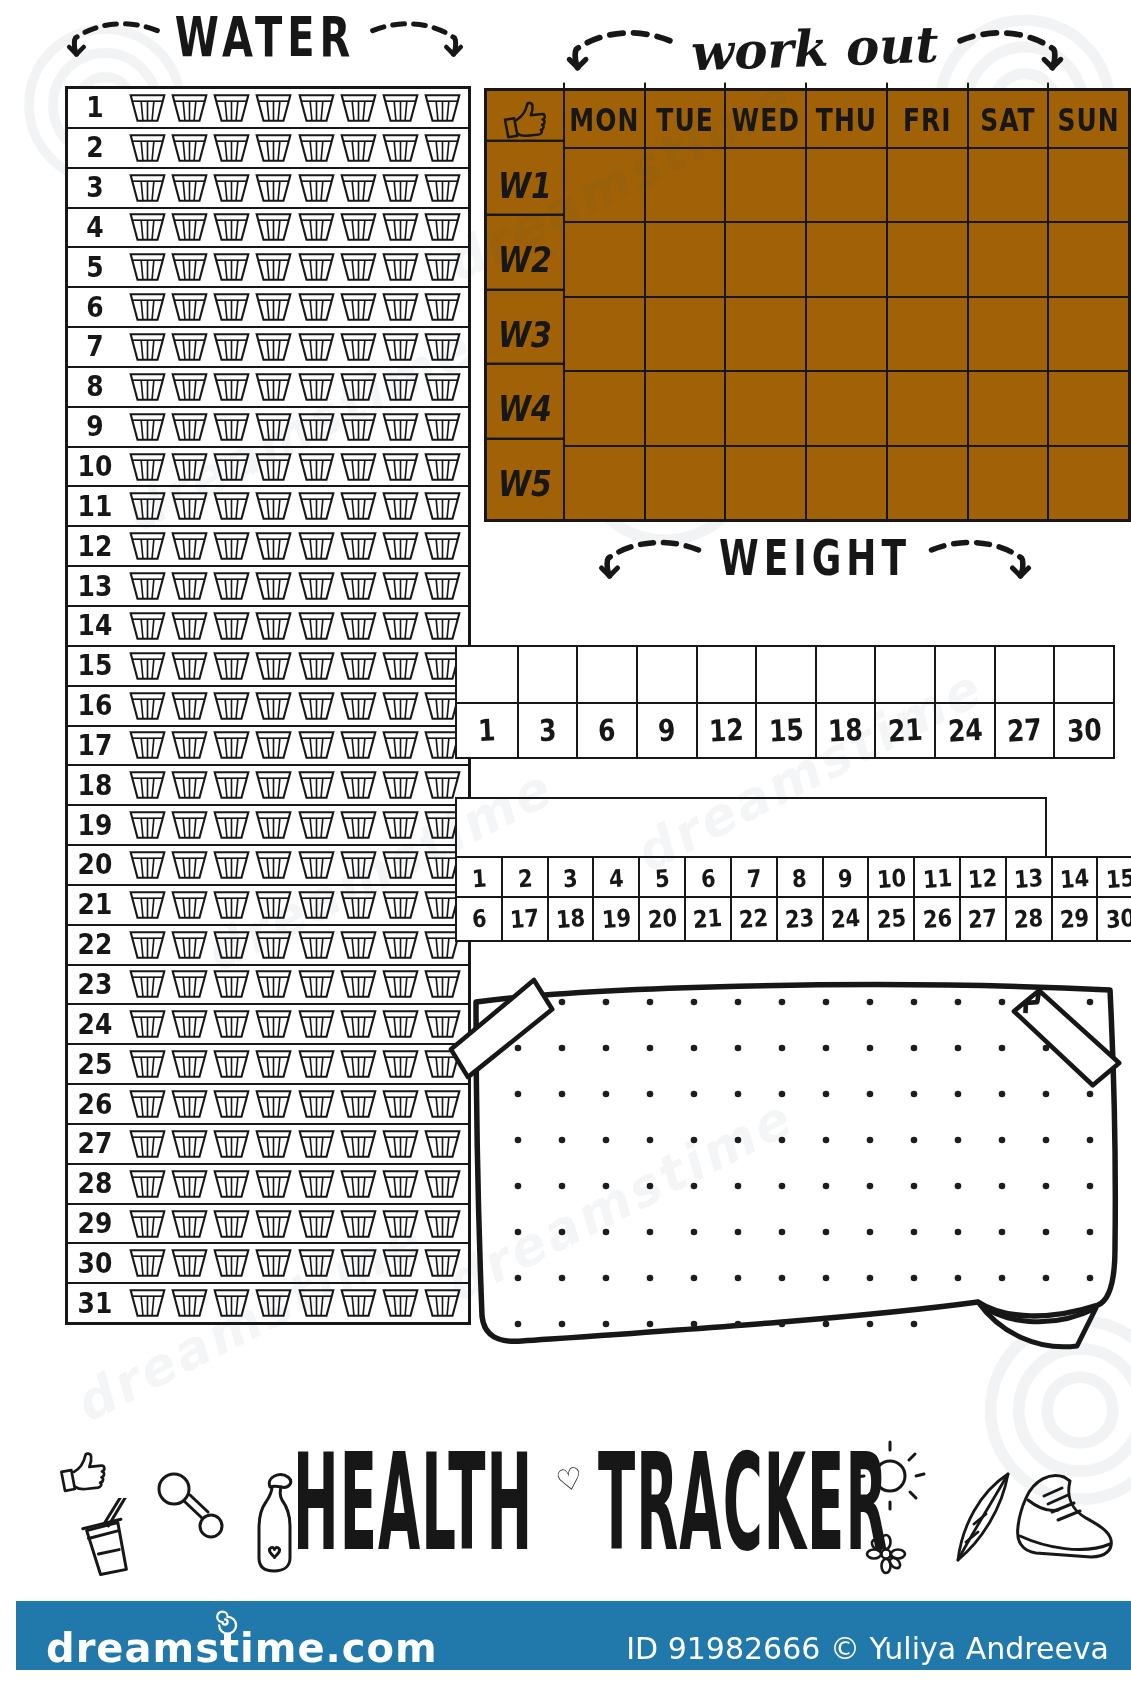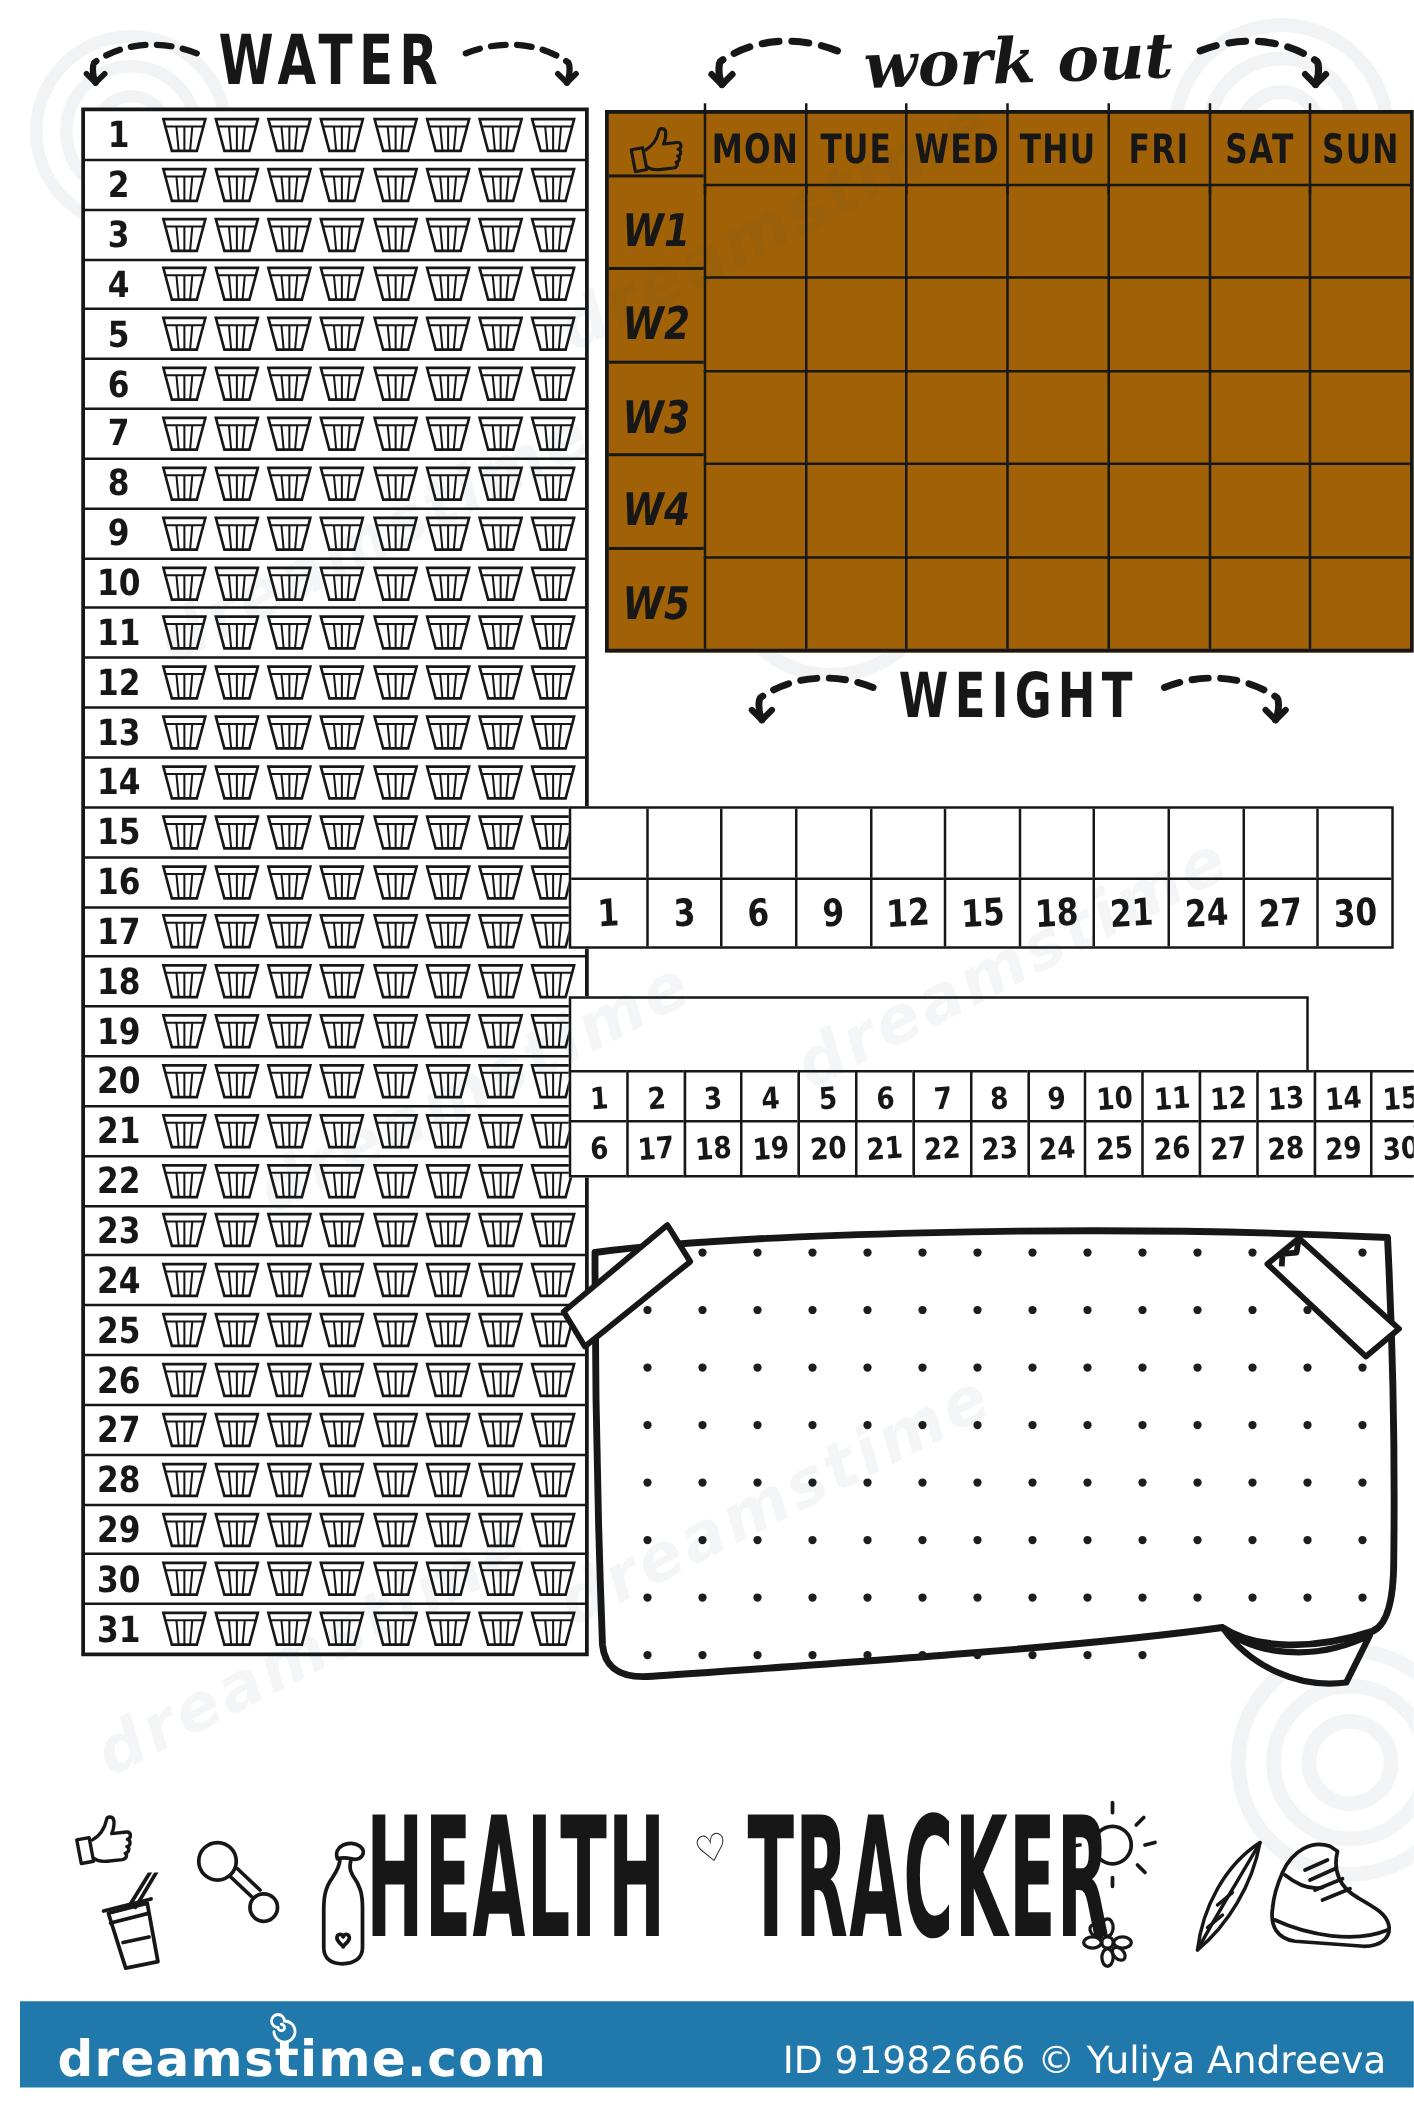--- a/index.html
+++ b/index.html
@@ -94,21 +94,21 @@
   </g>
 </svg>
 <svg class="wm-spiral" style="left:980px;top:1310px" width="200" height="200" viewBox="0 0 170 170">
   <g fill="none" stroke="#234" stroke-width="10">
     <circle cx="85" cy="85" r="28"></circle>
       <circle cx="85" cy="85" r="52"></circle>
       <circle cx="85" cy="85" r="76"></circle>
   </g>
 </svg>
 
-<div class="sec-head" style="left:65px;top:16px;width:400px;height:66px">
+<div class="sec-head" style="left:65px;top:4px;width:400px;height:66px">
   <span class="arrow flip">
     <svg width="100" height="52" viewBox="0 0 110 54" fill="none" stroke="#171717" stroke-linecap="round">
       <path d="M4 20 C34 8 68 10 94 28" stroke-width="5.5" stroke-dasharray="13 10"></path>
       <path d="M95 30 C96 36 95 41 93 46" stroke-width="5.5"></path>
       <path d="M93 46 L85 38 M93 46 L101 38" stroke-width="5"></path>
     </svg>
   </span>
   <span class="print-title">WATER</span>
   <span class="arrow">
     <svg width="100" height="52" viewBox="0 0 110 54" fill="none" stroke="#171717" stroke-linecap="round">

